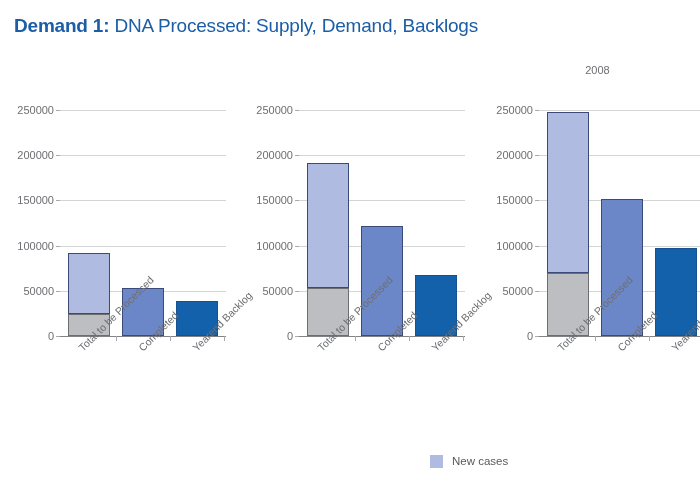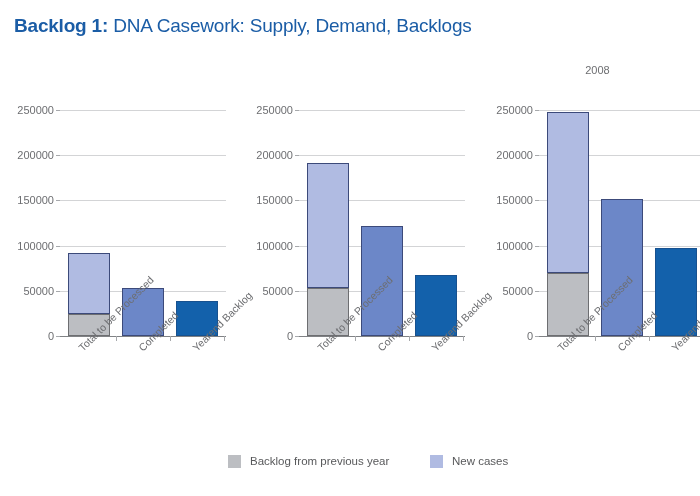--- a/index.html
+++ b/index.html
@@ -149,21 +149,21 @@
   .legend-label {
     font-size: 11.5px;
     color: #58595b;
     white-space: nowrap;
   }
 </style>
 </head>
 <body>
 
 <div id="figure-title">
-  <span class="fig-label">Backlog 1:</span><span> DNA Casework: Supply, Demand, Backlogs</span>
+  <span class="fig-label">Demand 1:</span><span> DNA Processed: Supply, Demand, Backlogs</span>
 </div>
 <div id="title-rule"></div>
 
 <div id="panels-container">
     <div class="panel" id="panel-0" style="left: 2px;">
       <div class="plot">
         <div class="gridline axis-zero" style="top: 226px;"></div>
         <div class="tick-mark" style="top: 226px;"></div>
         <div class="ytick-label" style="top: 226px;">0</div>
         <div class="gridline" style="top: 180.8px;"></div>
@@ -253,21 +253,17 @@
         <div class="xtick" style="left: 110px; top: 226px;"></div>
         <div class="bar yearend" style="left: 116px; width: 42px; height: 87.688px; top: 138.312px; background: rgb(19, 97, 171);"></div>
       </div>
       <div class="xlabel" style="left: 74px; top: 285px;">Total to be Processed</div>
       <div class="xlabel" style="left: 134px; top: 285px;">Completed</div>
       <div class="xlabel" style="left: 188px; top: 285px;">Yearend Backlog</div>
     </div>
   </div>
 
 <div id="legend">
-  <div class="legend-item" id="legend-item-0">
-    <span class="legend-swatch" style="background: rgb(188, 190, 194);"></span>
-    <span class="legend-label">Backlog from previous year</span>
-  </div>
   <div class="legend-item" id="legend-item-1">
     <span class="legend-swatch" style="background: rgb(176, 187, 226);"></span>
     <span class="legend-label">New cases</span>
   </div>
 </div>
 
 </body></html>

